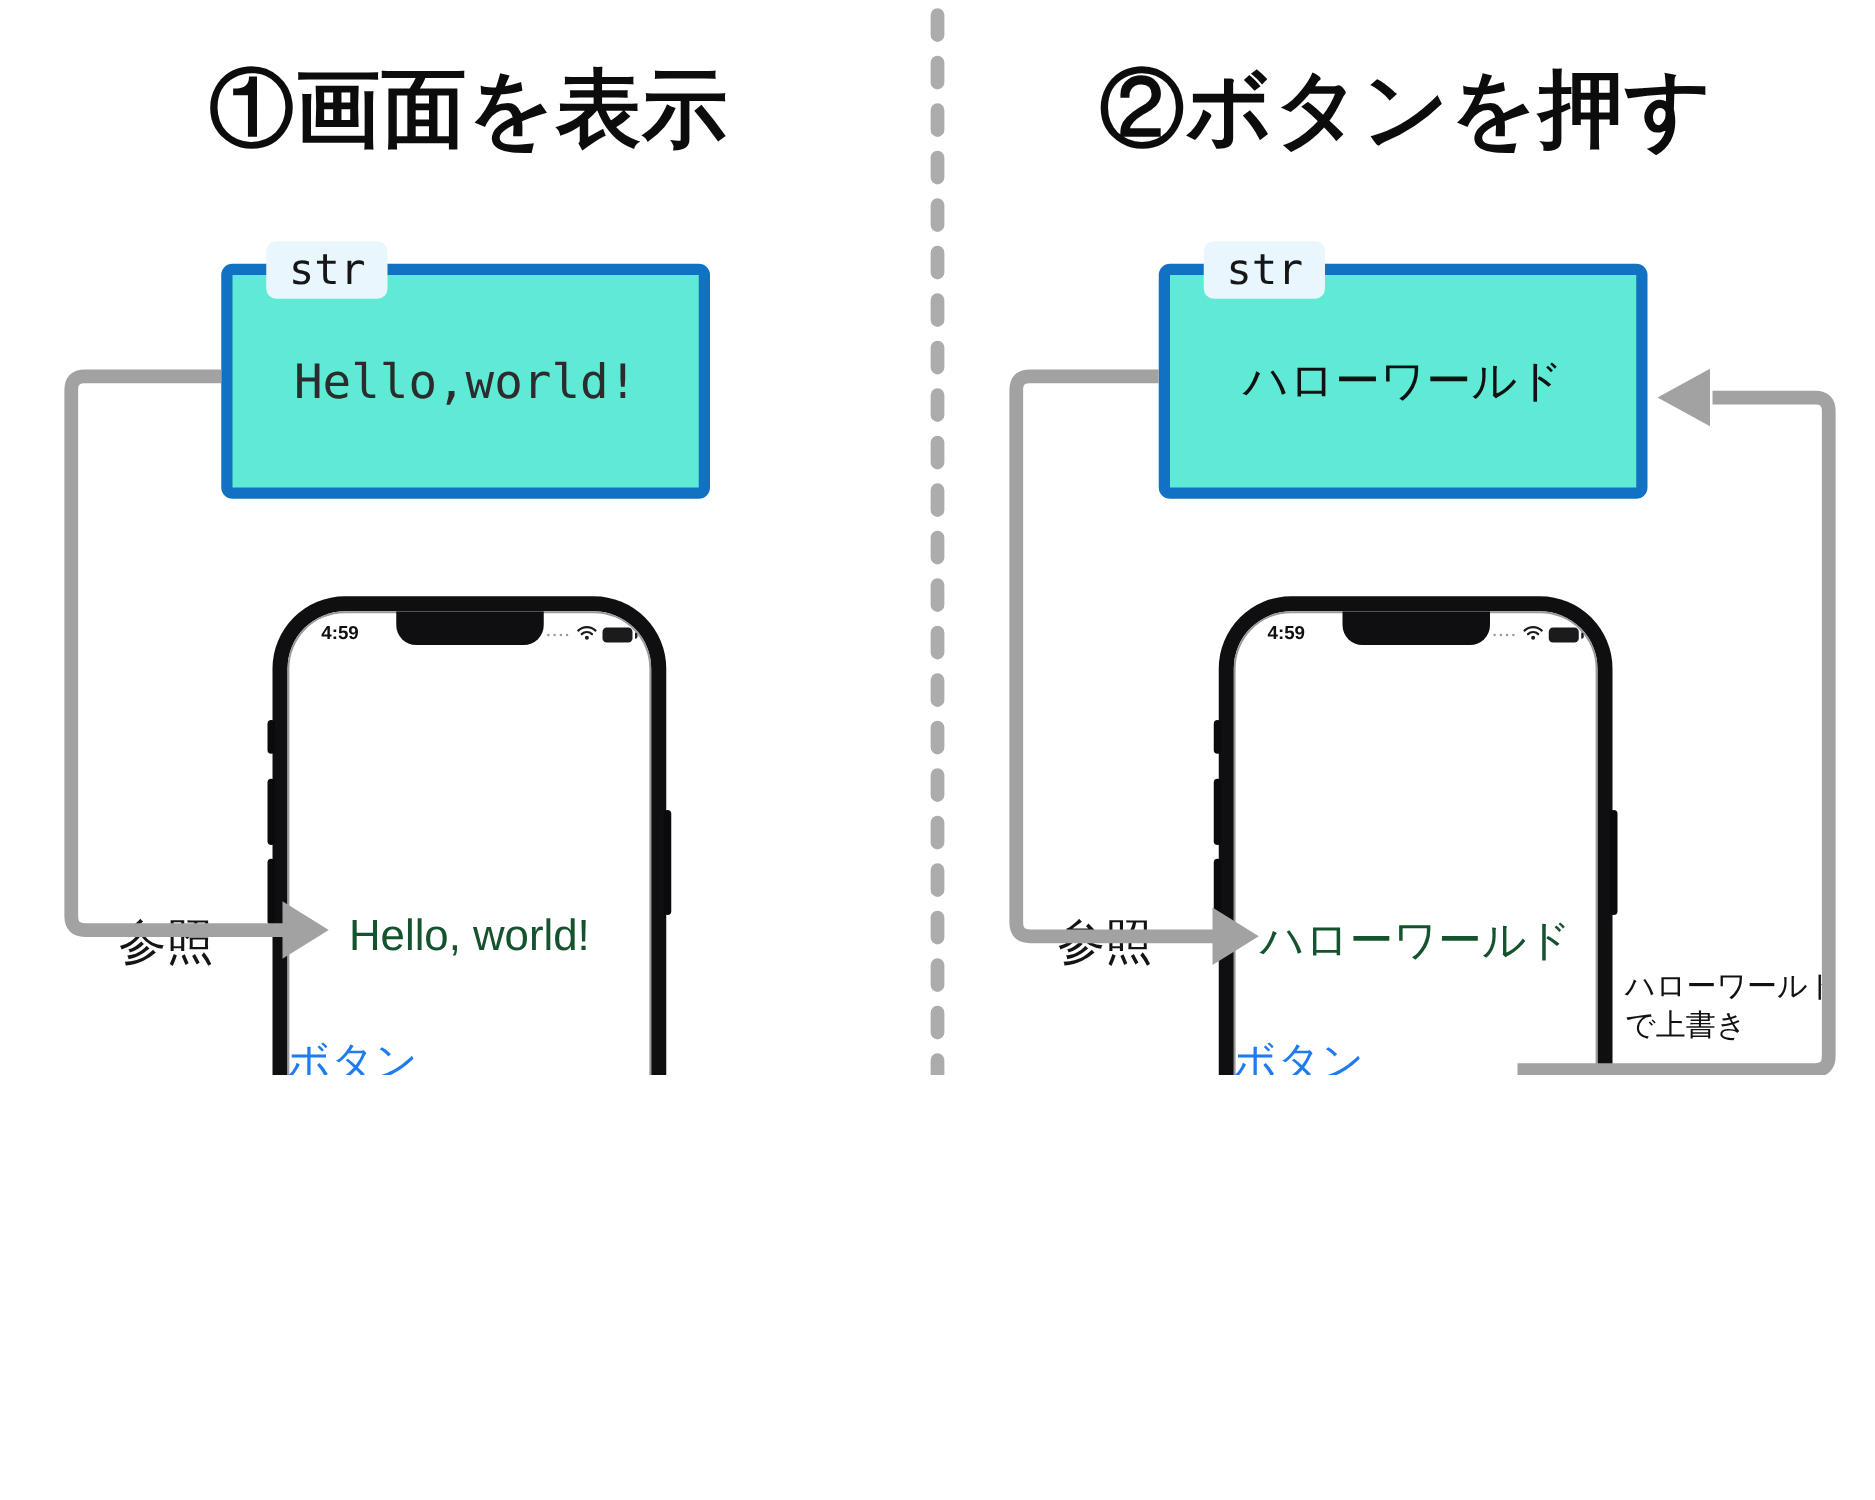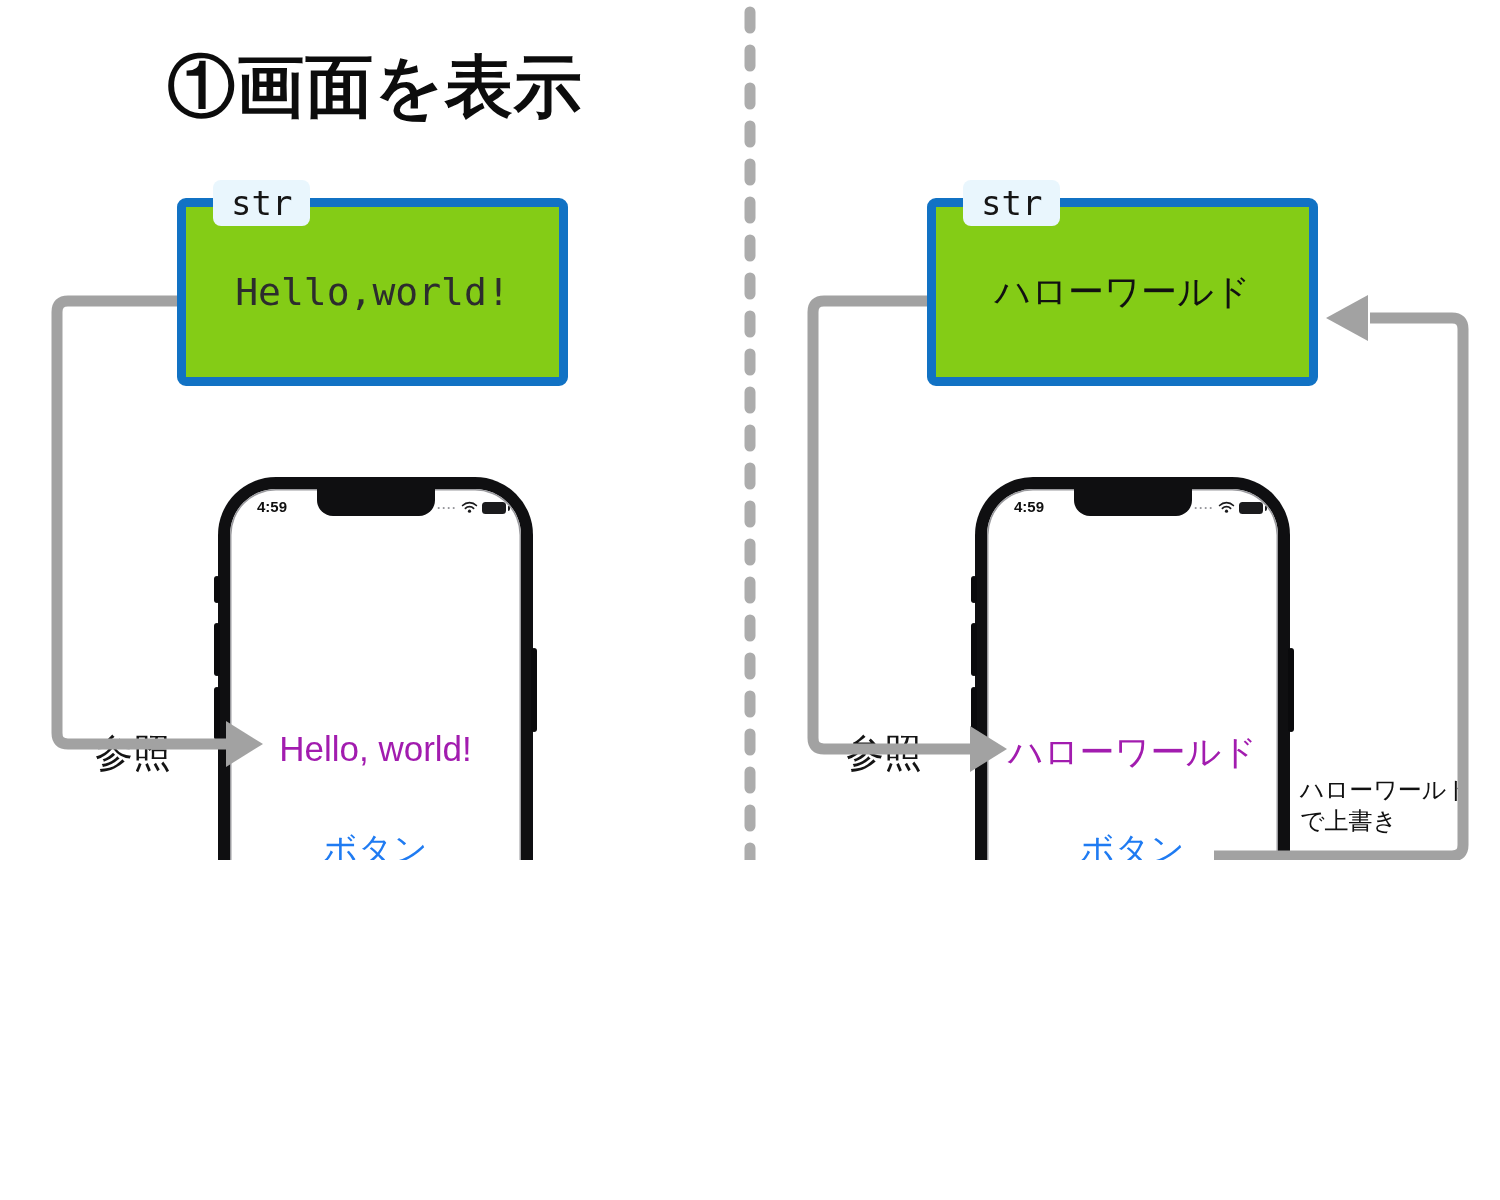--- a/index.html
+++ b/index.html
@@ -10,22 +10,22 @@
   
   .panel-title{
     position:absolute;top:42px;width:750px;text-align:center;
     font-size:68px;font-weight:600;color:#0c0c0c;letter-spacing:1px;
   }
   .panel-title.left{left:0;}
   .panel-title.right{left:750px;}
 
   
   .str-box{
-    position:absolute;top:198px;width:391px;height:188px;box-sizing:border-box;
-    border:9px solid #1172C4;border-radius:9px;background:#84cc16;
+    position:absolute;top:211px;width:391px;height:188px;box-sizing:border-box;
+    border:9px solid #1172C4;border-radius:9px;background:#5eead4;
   }
   .str-box.left{left:177px;}
   .str-box.right{left:927px;}
   .str-tag{
     position:absolute;left:27px;top:-27px;height:46px;line-height:46px;
     padding:0 18px;background:#E9F6FD;border-radius:8px;
     font-family:"DejaVu Sans Mono", monospace;font-size:34px;color:#161616;
   }
   .str-value{
     position:absolute;inset:0;display:flex;align-items:center;justify-content:center;
@@ -70,24 +70,24 @@
     position:absolute;right:15px;top:10px;display:flex;align-items:center;gap:4px;
   }
   .cell-dots{font-size:12px;font-weight:700;color:#97979c;letter-spacing:1px;line-height:10px;}
   .battery{position:relative;width:24px;height:12px;background:#1b1b1d;border-radius:3.5px;}
   .battery::after{
     content:"";position:absolute;right:-4px;top:3.5px;width:2.5px;height:5px;
     background:#1b1b1d;border-radius:0 2px 2px 0;
   }
   .phone-message{
     position:absolute;left:0;right:0;top:240px;text-align:center;
-    font-size:35px;color:#a21caf;
+    font-size:35px;color:#14532d;
   }
   .phone-button{
-    position:absolute;left:0;right:0;top:338px;text-align:center;
+    position:absolute;left:0;right:0;top:338px;
     font-size:34px;color:#1F7BF2;cursor:pointer;
   }
   .home-indicator{
     position:absolute;bottom:19px;left:50%;transform:translateX(-50%);
     width:104px;height:5px;background:#111;border-radius:3px;
   }
 
   
   .overlay{position:absolute;inset:0;pointer-events:none;}
 </style>
@@ -123,20 +123,21 @@
           </svg>
         </span>
         <span class="battery"></span>
       </div>
       <div class="phone-message">Hello, world!</div>
       <div class="phone-button">ボタン</div>
       <div class="home-indicator"></div>
     </div>
   </div>
 
+  <div class="panel-title right">②ボタンを押す</div>
 
   <div class="str-box right">
     <div class="str-tag">str</div>
     <div class="str-value jp">ハローワールド</div>
   </div>
 
   <div class="ref-label right">参照</div>
 
   <div class="overwrite-note">
     <div>ハローワールド</div>

